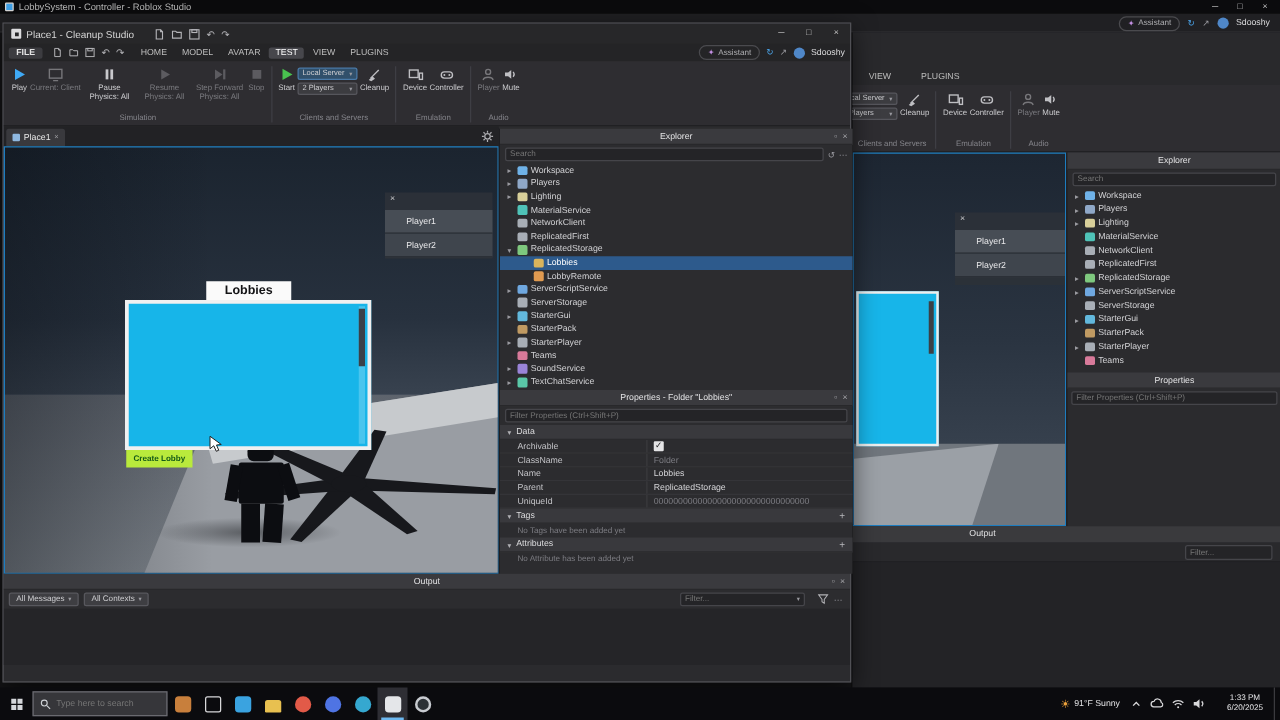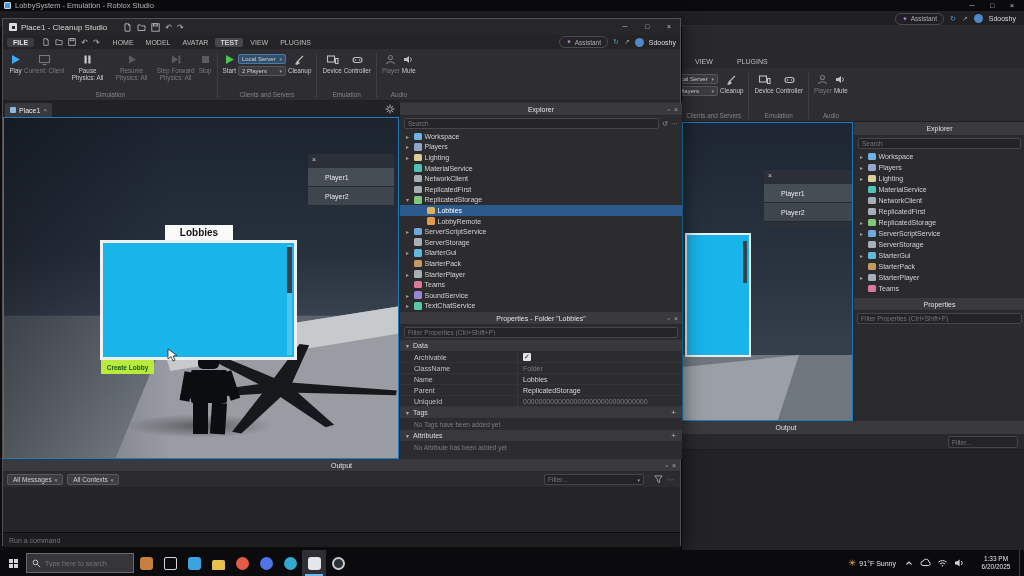--- a/index.html
+++ b/index.html
@@ -172,21 +172,21 @@
 .micon{display:inline-block}
 .uglyph{font-size:8px;color:#b4b4b8;line-height:9px}
 </style>
 </head>
 <body>
 
 <div id="screen">
 
   <div id="bg-titlebar">
     <span class="logo"></span>
-    <span>LobbySystem - Emulation - Roblox Studio</span>
+    <span>LobbySystem - Controller - Roblox Studio</span>
     <span class="sp"></span>
     <span class="winctl">─</span>
     <span class="winctl">□</span>
     <span class="winctl">×</span>
   </div>
   <div id="bg-menustrip"></div>
   <div id="bg-assist-row">
     <span class="assist-pill">
       <span class="sparkle">✦</span>
       <span>Assistant</span>
@@ -856,23 +856,20 @@
         <span>
             <svg width="9" height="9" viewBox="0 0 10 10">
               <path d="M1 1h8L6 5v3.5L4 7V5z" fill="none" stroke="#b0b0b4" stroke-width=".9"></path>
             </svg>
           </span>
         <span class="side-ico">⋯</span>
       </span>
     </div>
     <div id="fg-output-content"></div>
 
-    <div id="fg-cmdbar">
-      <input placeholder="Run a command" style="">
-    </div>
   </div>
 
   <div id="taskbar">
     <div id="start-btn">
       <span class="winlogo">
           <i></i>
           <i></i>
           <i></i>
           <i></i>
         </span>

